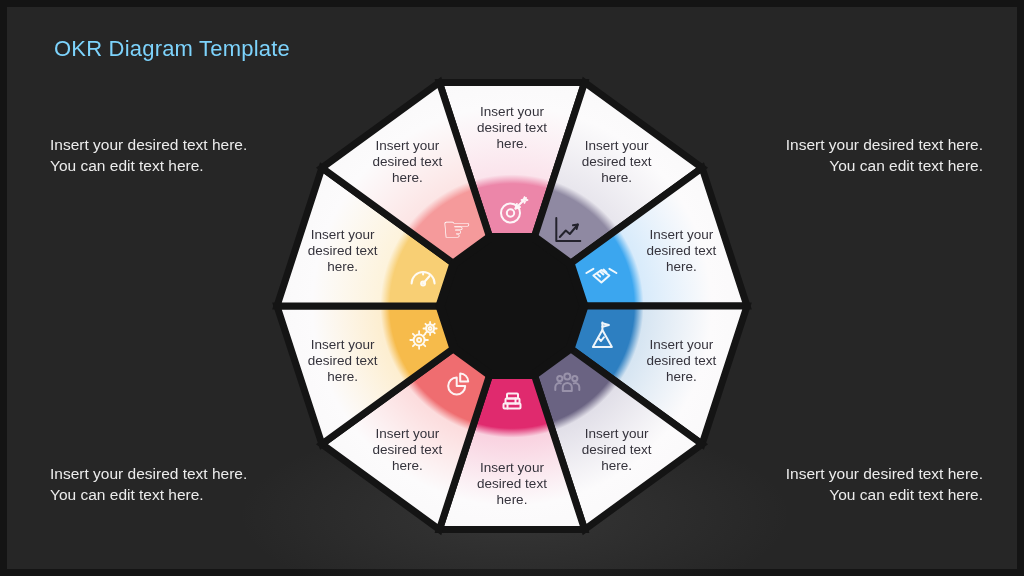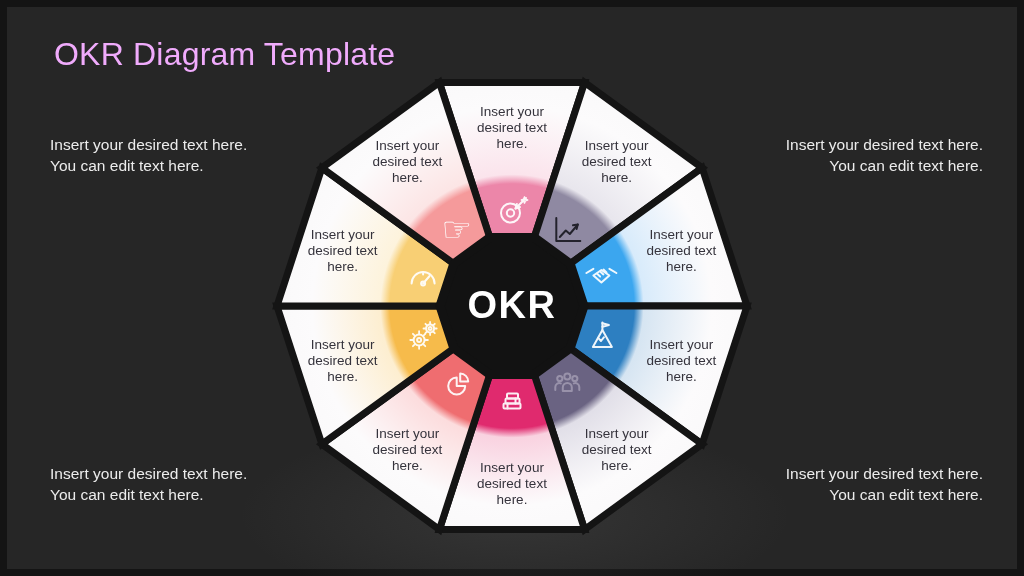--- a/index.html
+++ b/index.html
@@ -7,21 +7,21 @@
   .slide {
     position: relative;
     width: 1024px; height: 576px;
     background: #262626;
     overflow: hidden;
     font-family: "Liberation Sans", sans-serif;
     box-shadow: inset 0 0 0 7px rgba(5,5,5,0.55);
   }
   .title {
     position: absolute; left: 54px; top: 36px;
-    font-size: 32px; font-weight: 400; color: #f0abfc;
+    font-size: 22px; font-weight: 400; color: #7dd3fc;
     letter-spacing: 0.2px;
   }
   .glow {
     position: absolute; left: 215px; top: 410px; width: 600px; height: 210px;
     background: radial-gradient(ellipse at center, rgba(130,130,130,0.17) 0%, rgba(130,130,130,0) 65%);
     pointer-events: none;
   }
   svg.diagram { position: absolute; left: 0; top: 0; }
   .wedge { stroke: #141414; stroke-width: 7; stroke-linejoin: miter; }
   .seg-label {
@@ -210,21 +210,20 @@
   <div class="seg-label" style="left:616.6px; top:162px;">Insert your desired text here.</div>
   <div class="seg-label" style="left:681.3px; top:251px;">Insert your desired text here.</div>
   <div class="seg-label" style="left:681.3px; top:361px;">Insert your desired text here.</div>
   <div class="seg-label" style="left:616.6px; top:450px;">Insert your desired text here.</div>
   <div class="seg-label" style="left:512px;   top:484px;">Insert your desired text here.</div>
   <div class="seg-label" style="left:407.4px; top:450px;">Insert your desired text here.</div>
   <div class="seg-label" style="left:342.7px; top:361px;">Insert your desired text here.</div>
   <div class="seg-label" style="left:342.7px; top:251px;">Insert your desired text here.</div>
   <div class="seg-label" style="left:407.4px; top:162px;">Insert your desired text here.</div>
 
-  <div class="center-label">OKR</div>
 
   <div class="note tl">
     <div>Insert your desired text here.</div>
     <div>You can edit text here.</div>
   </div>
   <div class="note tr">
     <div>Insert your desired text here.</div>
     <div>You can edit text here.</div>
   </div>
   <div class="note bl">

